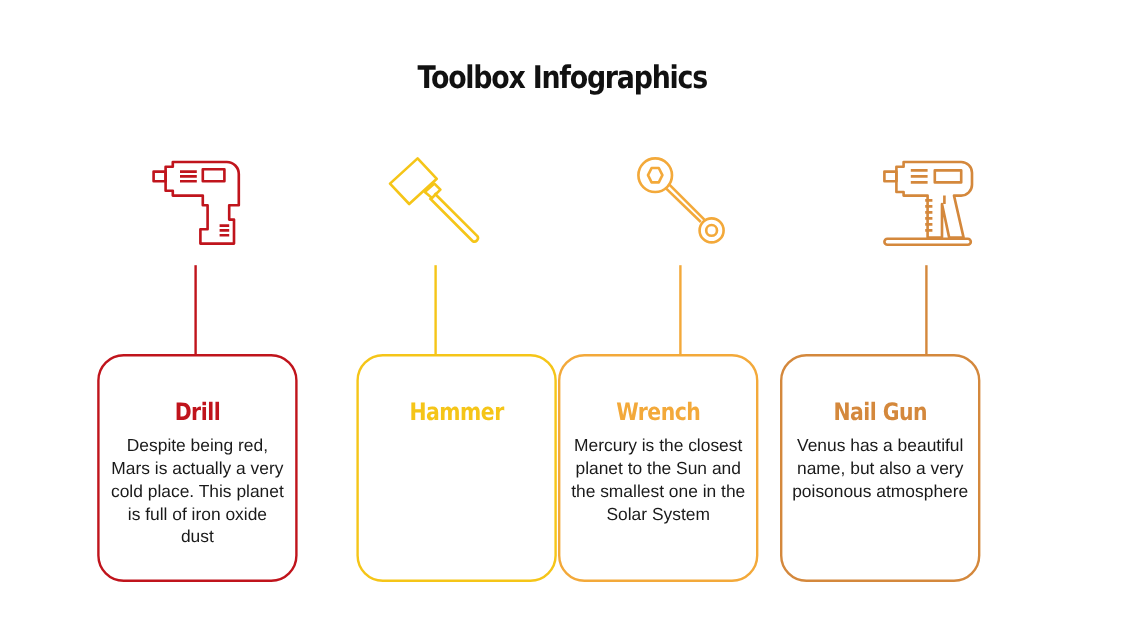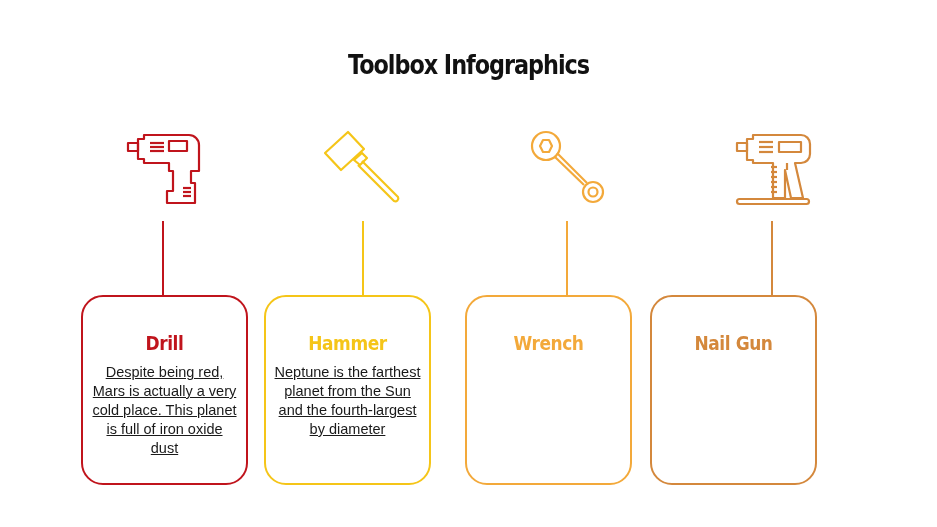--- a/index.html
+++ b/index.html
@@ -10,21 +10,21 @@
            letter-spacing:-1.2px; color:#111111; transform:scaleX(0.86); }
   .icon { position:absolute; top:122px; width:90px; height:90px; }
   .icon svg { width:90px; height:90px; }
   .line { position:absolute; top:221px; width:2px; height:74px; }
   .card { position:absolute; top:295px; width:163px; height:186px; border:2px solid;
           border-radius:22px; box-sizing:content-box; background:#fff; }
   .card-title { position:absolute; top:34px; left:0; width:100%; text-align:center;
                 font-family:"DejaVu Sans", sans-serif; font-weight:bold; font-size:20px;
                 letter-spacing:-0.5px; transform:scaleX(0.85); }
   .card-text { position:absolute; top:66px; left:8px; right:8px; text-align:center;
-               font-size:14.5px; line-height:19px; color:#1a1a1a;text-decoration:underline; }
+               font-size:14.5px; line-height:19px; color:#1a1a1a; }
 </style>
 </head>
 <body>
 
 <div class="title">Toolbox Infographics</div>
 
 <div class="icon" style="left:119px;">
   <svg viewBox="0 0 90 90" fill="none" stroke="#c0141c" stroke-width="2.2" stroke-linejoin="round">
     <rect x="9" y="21" width="10" height="8"></rect>
     <path d="M19 17 h6 v-4 h45 a10 10 0 0 1 10 10 v26 h-8 v12 h4 v20 h-28 v-12 h6 v-20 h-4 v-8 h-25 v-4 h-6 z"></path>
@@ -44,38 +44,38 @@
 </div>
 
 <div class="icon" style="left:318px;">
   <svg viewBox="0 0 90 90" fill="none" stroke="#f5c518" stroke-width="2.2" stroke-linejoin="round">
     <path d="M7 31 L30 10 L46 27 L23 48 Z"></path>
     <path d="M36 38 L44 31 L49 36 L42 43 Z"></path>
     <path d="M44 39 L80 75 a3 3 0 0 1 -4 4 L40 43"></path>
   </svg>
 </div>
 <div class="line" style="left:362px; background:#f5c518;"></div>
-<div class="card" style="left:264px; border-color:#f5c518;">
+<div class="card" style="left:297px; border-color:#f5c518;">
   <div class="card-title" style="color:#f5c518;">Hammer</div>
-  <div class="card-text">Neptune is the farthest planet from the Sun and the fourth-largest by diameter</div>
 </div>
 
 <div class="icon" style="left:522px;">
   <svg viewBox="0 0 90 90" fill="none" stroke="#f3a93a" stroke-width="2.2" stroke-linejoin="round">
     <circle cx="24" cy="24" r="14"></circle>
     <path d="M18 24 l3 -6 h6 l3 6 l-3 6 h-6 z"></path>
     <circle cx="71" cy="70" r="10"></circle>
     <circle cx="71" cy="70" r="4.5"></circle>
     <line x1="33" y1="35" x2="62" y2="63"></line>
     <line x1="35" y1="31" x2="65" y2="61"></line>
   </svg>
 </div>
 <div class="line" style="left:566px; background:#f3a93a;"></div>
 <div class="card" style="left:465px; border-color:#f3a93a;">
   <div class="card-title" style="color:#f3a93a;">Wrench</div>
+  <div class="card-text">Mercury is the closest planet to the Sun and the smallest one in the Solar System</div>
 </div>
 
 <div class="icon" style="left:727px;">
   <svg viewBox="0 0 90 90" fill="none" stroke="#d4883c" stroke-width="2.2" stroke-linejoin="round">
     <rect x="10" y="21" width="10" height="8"></rect>
     <path d="M20 17 h6 v-4 h48 a9 9 0 0 1 9 9 v10 a9 9 0 0 1 -9 9 h-6 l8 35 h-12 l-6 -28 v28 h-12 v-35 h-20 v-3 h-6 z"></path>
     <line x1="32" y1="20" x2="46" y2="20"></line>
     <line x1="32" y1="25" x2="46" y2="25"></line>
     <line x1="32" y1="30" x2="46" y2="30"></line>
     <rect x="52" y="20" width="22" height="10"></rect>
@@ -85,13 +85,14 @@
     <line x1="44" y1="60" x2="50" y2="60"></line>
     <line x1="44" y1="65" x2="50" y2="65"></line>
     <line x1="44" y1="70" x2="50" y2="70"></line>
     <line x1="60" y1="41" x2="60" y2="48"></line>
     <rect x="10" y="77" width="72" height="5" rx="2.5"></rect>
   </svg>
 </div>
 <div class="line" style="left:771px; background:#d4883c;"></div>
 <div class="card" style="left:650px; border-color:#d4883c;">
   <div class="card-title" style="color:#d4883c;">Nail Gun</div>
+  <div class="card-text">Venus has a beautiful name, but also a very poisonous atmosphere</div>
 </div>
 
 </body></html>

